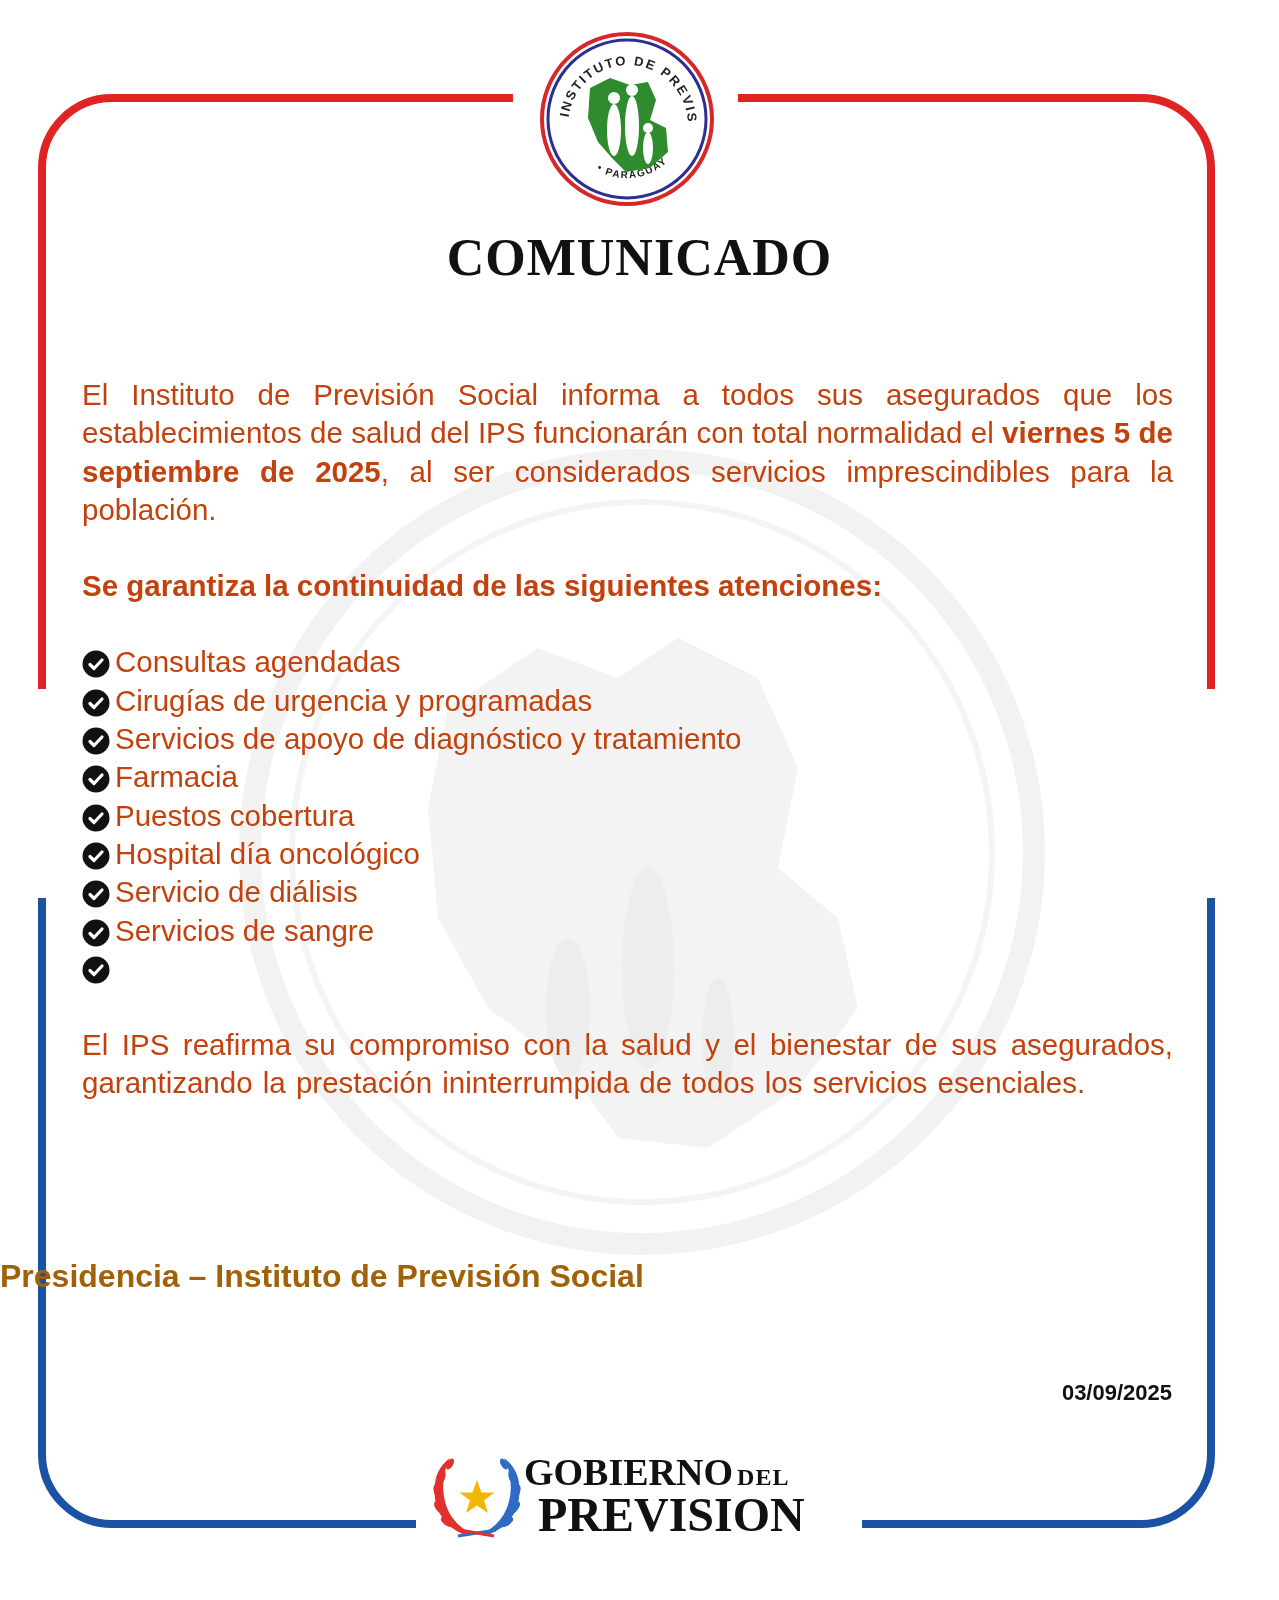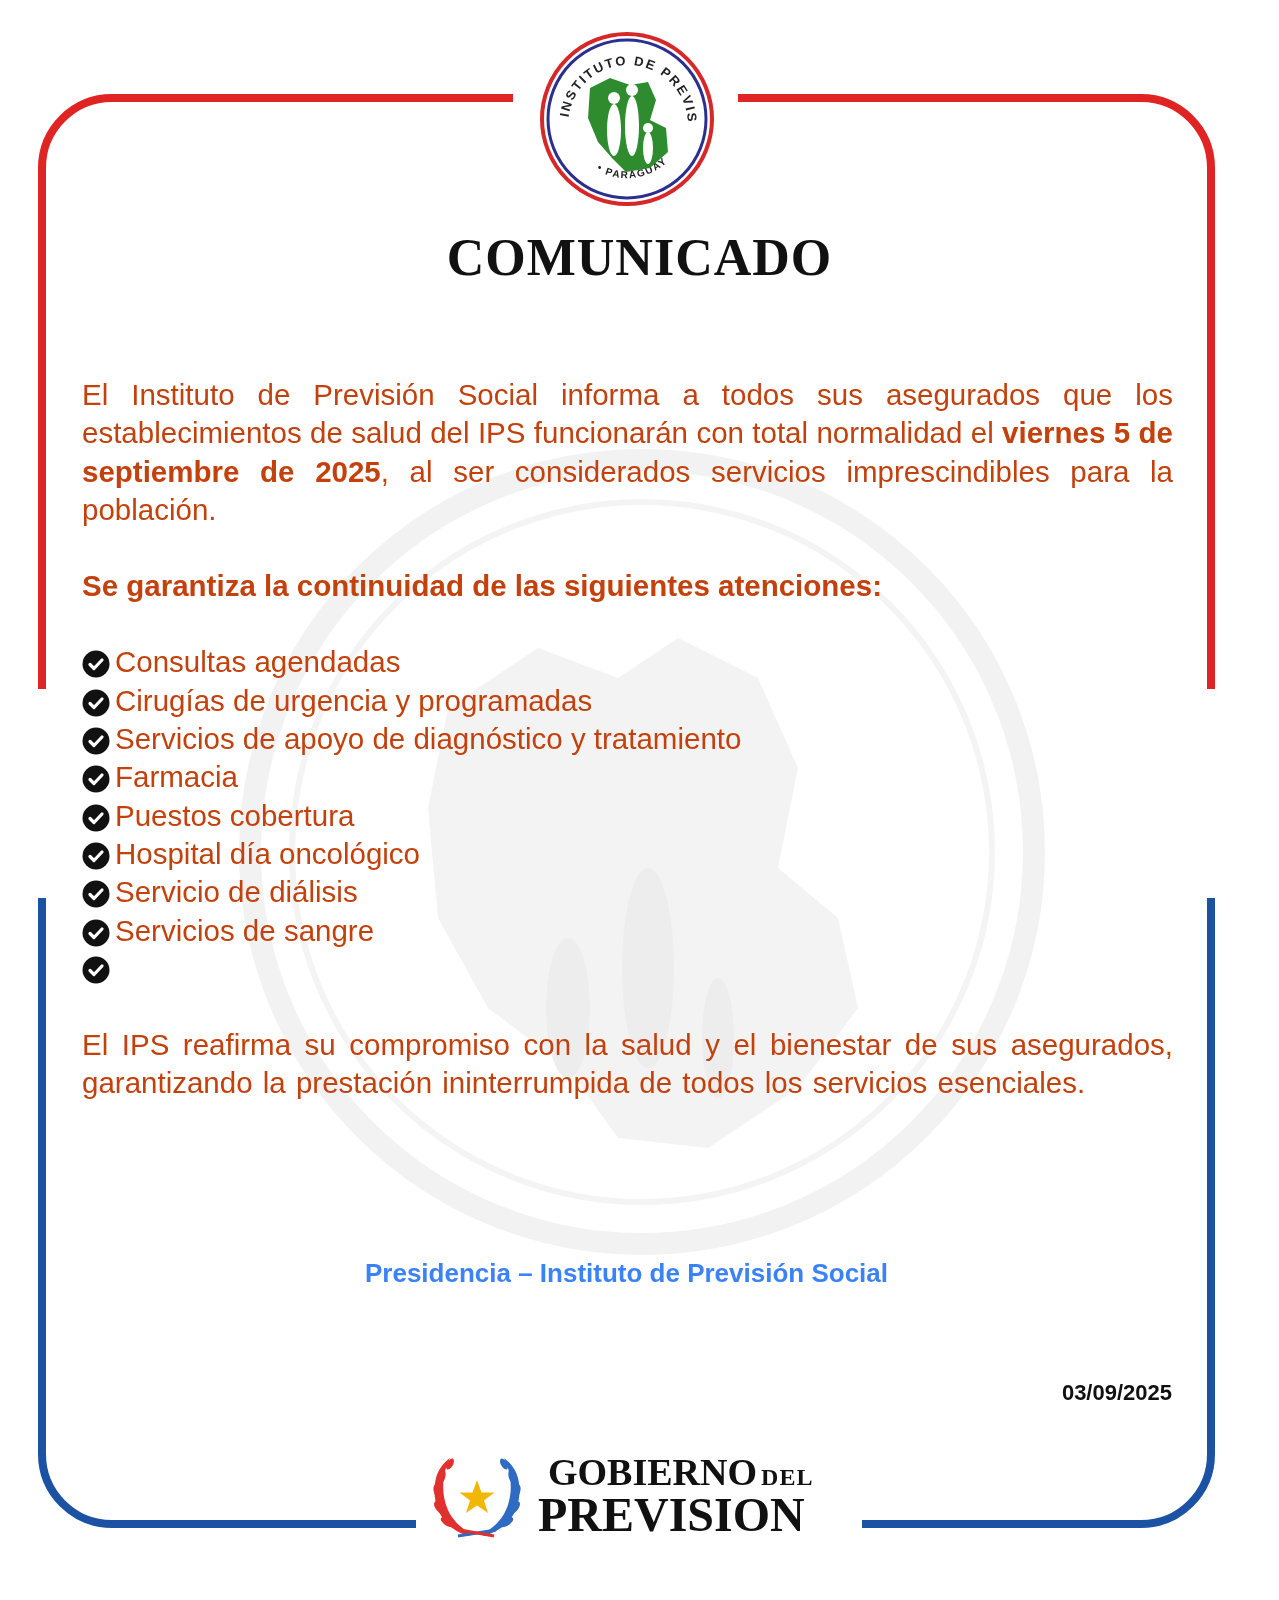--- a/index.html
+++ b/index.html
@@ -21,26 +21,26 @@
     .spacer { height: 38px; }
     .heading { margin: 0; font-weight: bold; font-size: 29.5px; }
 
     .list { list-style: none; margin: 0; padding: 0; }
     .list li { display: flex; align-items: flex-start; }
     .check { flex: 0 0 auto; width: 28px; height: 28px; margin-top: 7px; margin-right: 5px; }
     .list .txt { flex: 1 1 auto; }
     .list li.wrap { display: block; }
     .list li.wrap .check { display: inline-block; vertical-align: -5px; margin-top: 0; }
 
-    .signature { position: absolute; left: 0; width: 1253px; top: 1258px; text-align: center; font-weight: bold; font-size: 26px; color: #3b82f6; }
+    .signature { position: absolute; left: 0; width: 1253px; top: 1258px; font-weight: bold; font-size: 32px; color: #a16207; }
     .date { position: absolute; right: 107px; top: 1380px; font-weight: bold; font-size: 22px; color: #111; }
 
     .gov { position: absolute; left: 428px; top: 1450px; height: 90px; width: 400px; }
     .gov-emblem { position: absolute; left: 0; top: 2px; width: 98px; height: 88px; }
-    .gov-line1 { position: absolute; left: 120px; top: 2px; font-family: "Liberation Serif", "DejaVu Serif", serif; font-weight: bold; font-size: 38px; line-height: 40px; color: #111; white-space: nowrap; }
+    .gov-line1 { position: absolute; left: 96px; top: 2px; font-family: "Liberation Serif", "DejaVu Serif", serif; font-weight: bold; font-size: 38px; line-height: 40px; color: #111; white-space: nowrap; }
     .gov-line1 .del { font-size: 24px; letter-spacing: 1px; margin-left: 4px; }
     .gov-line2 { position: absolute; left: 110px; top: 40px; font-family: "Liberation Serif", "DejaVu Serif", serif; font-weight: bold; font-size: 48px; line-height: 50px; color: #111; white-space: nowrap; }
   </style>
 </head>
 <body>
 
 <div class="frame">
   <svg width="1279" height="1600" viewBox="0 0 1279 1600">
 
     <path d="M 513 98 L 112 98 A 70 70 0 0 0 42 168 L 42 689" fill="none" stroke="#E02424" stroke-width="8"></path>

